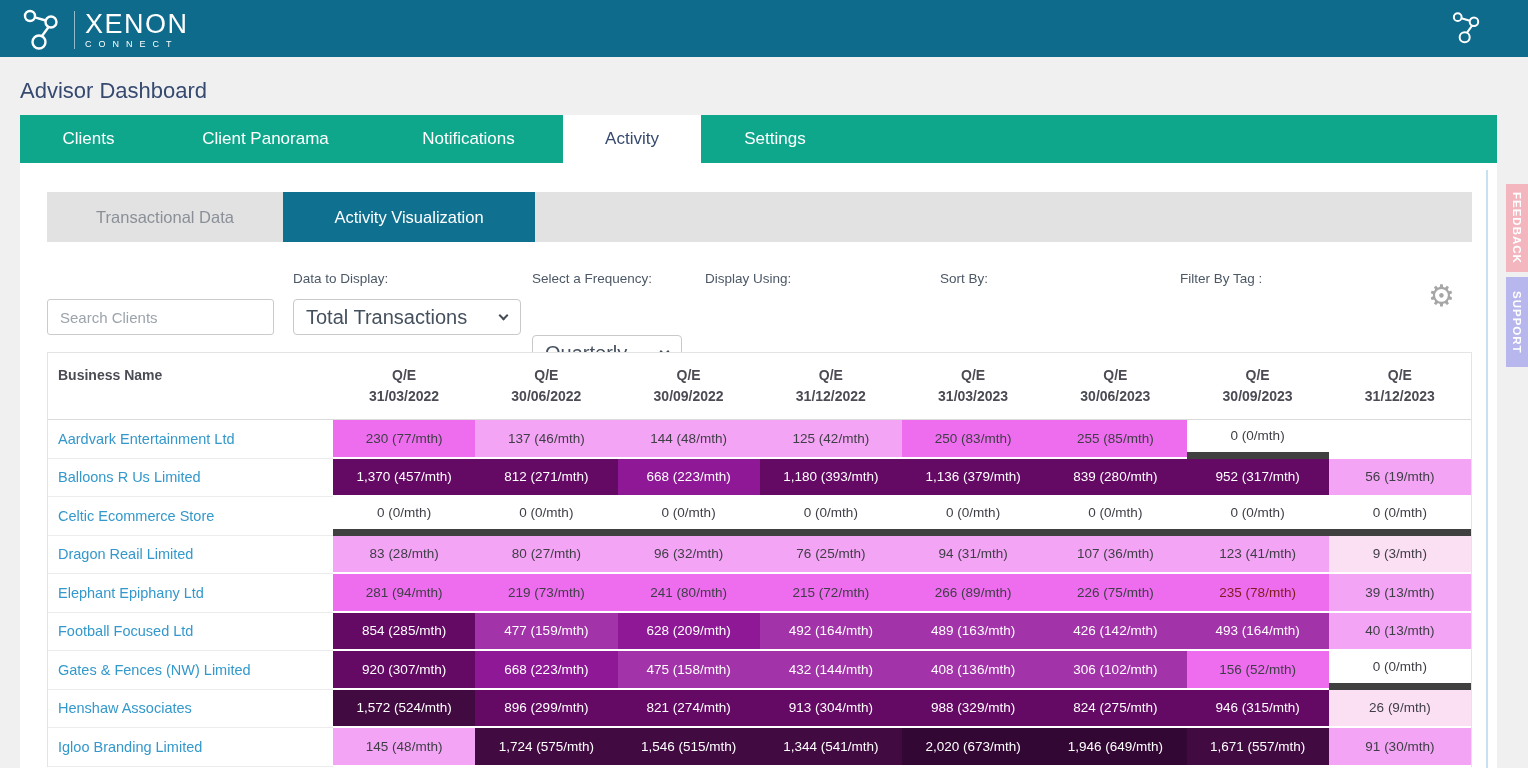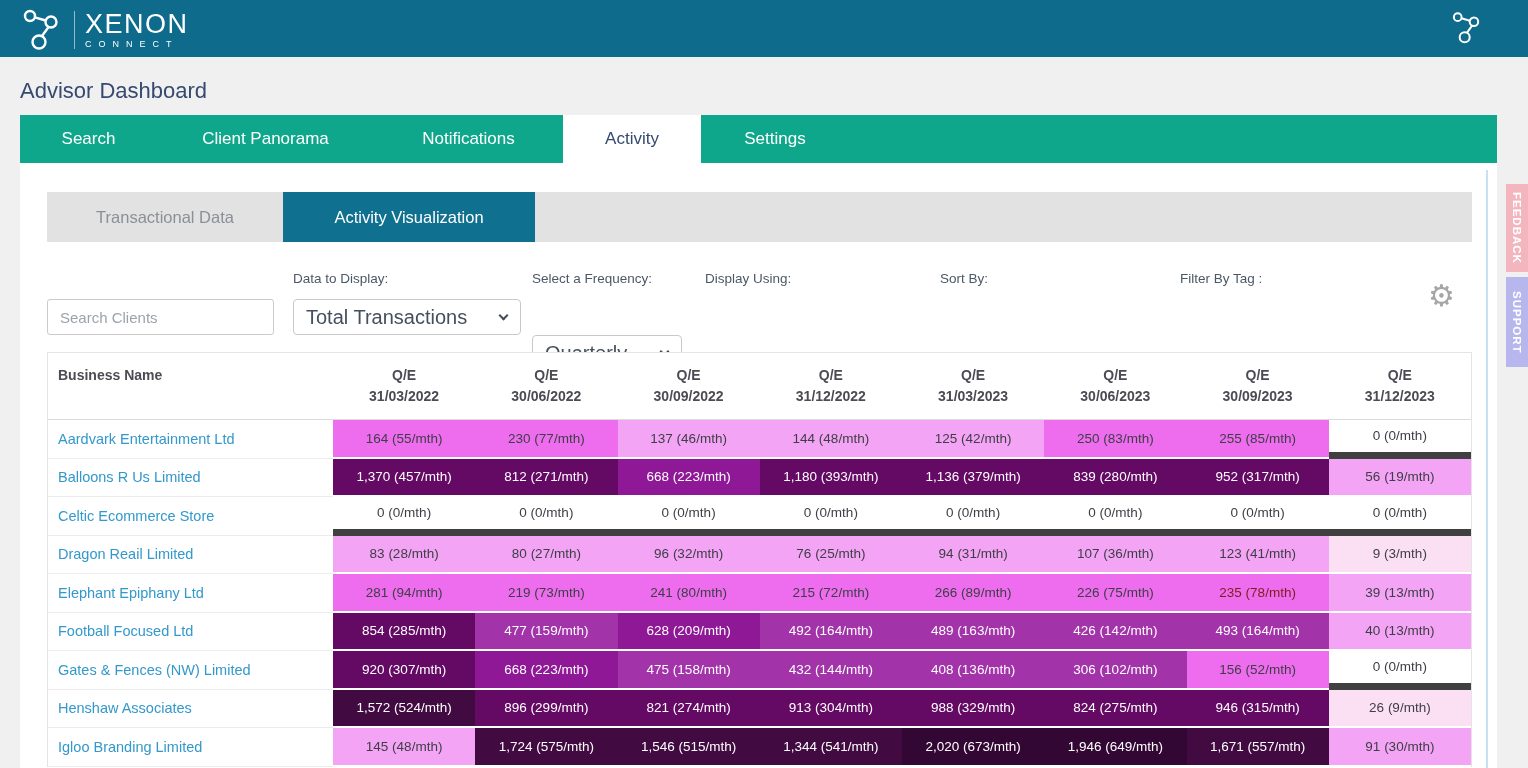--- a/index.html
+++ b/index.html
@@ -76,21 +76,21 @@
       <circle cx="19" cy="34" r="6.5"></circle>
       <line x1="14.8" y1="9.4" x2="25.7" y2="12.5"></line>
       <line x1="28.6" y1="19" x2="21.8" y2="28.2"></line>
     </g>
   </svg>
 </header>
 
 <div class="page-title">Advisor Dashboard</div>
 
 <nav class="tabbar" id="main-tabs">
-    <div class="tab" style="width: 137px;">Search</div>
+    <div class="tab" style="width: 137px;">Clients</div>
     <div class="tab" style="width: 217px;">Client Panorama</div>
     <div class="tab" style="width: 189px;">Notifications</div>
     <div class="tab active" style="width: 138px;">Activity</div>
     <div class="tab" style="width: 148px;">Settings</div>
   </nav>
 
 <div class="content">
   <div class="subtabs" id="sub-tabs">
       <div class="subtab" style="width: 236px;">Transactional Data</div>
       <div class="subtab active" style="width: 252px;">Activity Visualization</div>
@@ -147,21 +147,20 @@
         <div class="th">
           <div>Q/E</div>
           <div>31/12/2023</div>
         </div>
       </div>
     <div id="table-body">
         <div class="trow">
           <div class="td-name">
             <a>Aardvark Entertainment Ltd</a>
           </div>
-          <div class="td" style="background: rgb(238, 108, 238); color: rgb(62, 62, 70);">164 (55/mth)</div>
           <div class="td" style="background: rgb(238, 108, 238); color: rgb(62, 62, 70);">230 (77/mth)</div>
           <div class="td" style="background: rgb(244, 164, 244); color: rgb(62, 62, 70);">137 (46/mth)</div>
           <div class="td" style="background: rgb(244, 164, 244); color: rgb(62, 62, 70);">144 (48/mth)</div>
           <div class="td" style="background: rgb(244, 164, 244); color: rgb(62, 62, 70);">125 (42/mth)</div>
           <div class="td" style="background: rgb(238, 108, 238); color: rgb(62, 62, 70);">250 (83/mth)</div>
           <div class="td" style="background: rgb(238, 108, 238); color: rgb(62, 62, 70);">255 (85/mth)</div>
           <div class="td zero" style="background: rgb(255, 255, 255); color: rgb(62, 62, 70);">0 (0/mth)</div>
         </div>
         <div class="trow">
           <div class="td-name">

